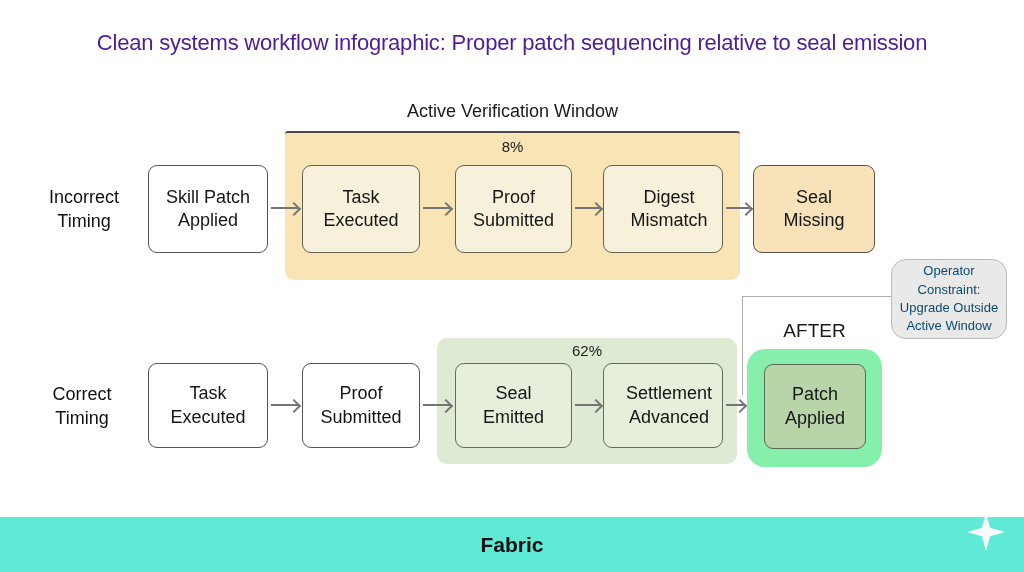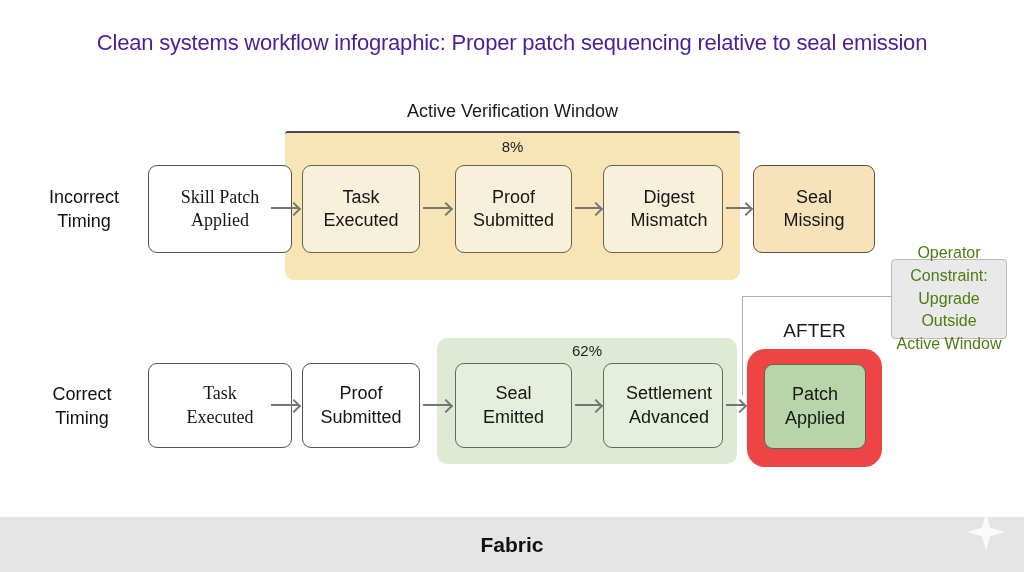--- a/index.html
+++ b/index.html
@@ -69,31 +69,31 @@
     font-size: 18px;
     line-height: 1.3;
     white-space: pre-line;
     border: 1.5px solid #545454;
     border-radius: 9px;
     background: #ffffff;
     color: #161616;
   }
   .row1 { top: 165px; height: 88px; }
   .row2 { top: 363px; height: 85px; }
-  .c1 { left: 148px; width: 144px; font-family: Liberation Serif, serif; }
+  .c1 { left: 148px; width: 120px; }
   .c2 { left: 302px; width: 118px; }
   .c3 { left: 455px; width: 117px; }
   .c4 { left: 603px; width: 120px; padding-left: 12px; }
   .box-cream { background: #f7f0da; border-color: #69614f; }
   .box-peach { left: 753px; width: 122px; background: #f8e2ba; border-color: #575146; }
   .box-greenlight { background: #e5efdb; border-color: #5e6e58; }
 
   .patch-outer {
     left: 747px; top: 349px; width: 135px; height: 118px;
-    background: #ef4444;
+    background: #86efac;
     border-radius: 18px;
   }
   .patch-inner {
     position: absolute;
     left: 17px; top: 15px; width: 102px; height: 85px;
     background: #b8d5a9;
     border-color: #5a6a55;
   }
 
   .after-label {
@@ -131,34 +131,34 @@
   }
   .conn-v {
     left: 742px; top: 296px; width: 0; height: 99px;
     border-left: 1.5px solid #b0b0b0;
   }
 
   .note {
     left: 891px; top: 259px; width: 116px; height: 80px;
     background: #e9e9e9;
     border: 1px solid #bababa;
-    border-radius: 4px;
+    border-radius: 15px;
     display: flex;
     align-items: center;
     justify-content: center;
     text-align: center;
-    font-size: 16px;
+    font-size: 13px;
     line-height: 1.42;
     white-space: pre-line;
-    color: #4d7c0f;
+    color: #0c4a6e;
   }
 
   .footer-bar {
     left: 0; top: 517px; width: 1024px; height: 55px;
-    background: #e5e5e5;
+    background: #5eead4;
     display: flex;
     align-items: center;
     justify-content: center;
     font-size: 21px;
     color: #111111;
   }
   .footer-brand { font-weight: bold; }
   .footer-rest { margin-left: 8px; }
 
   .sparkle {

